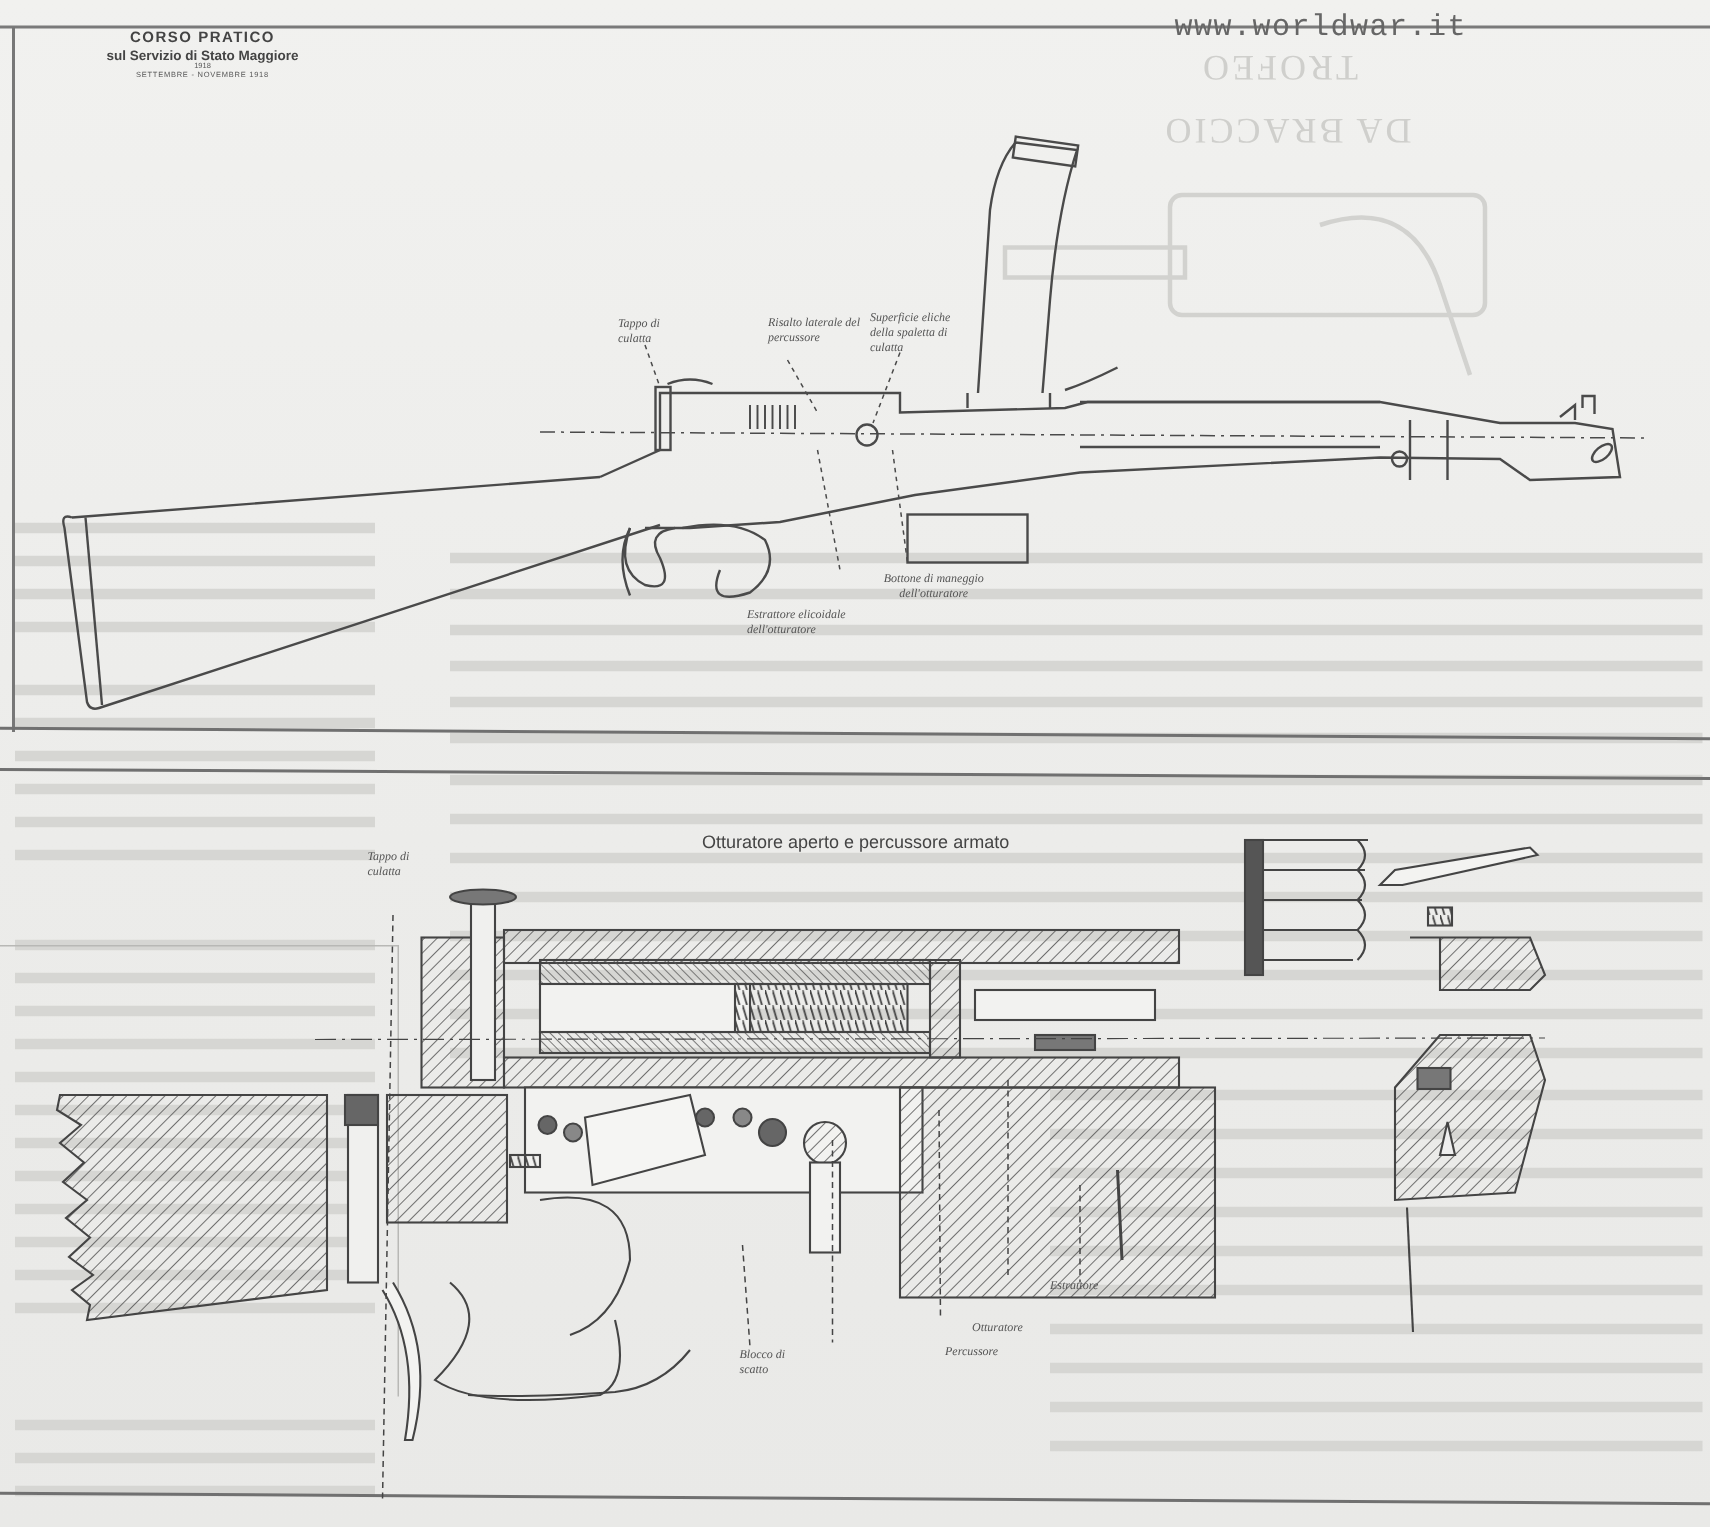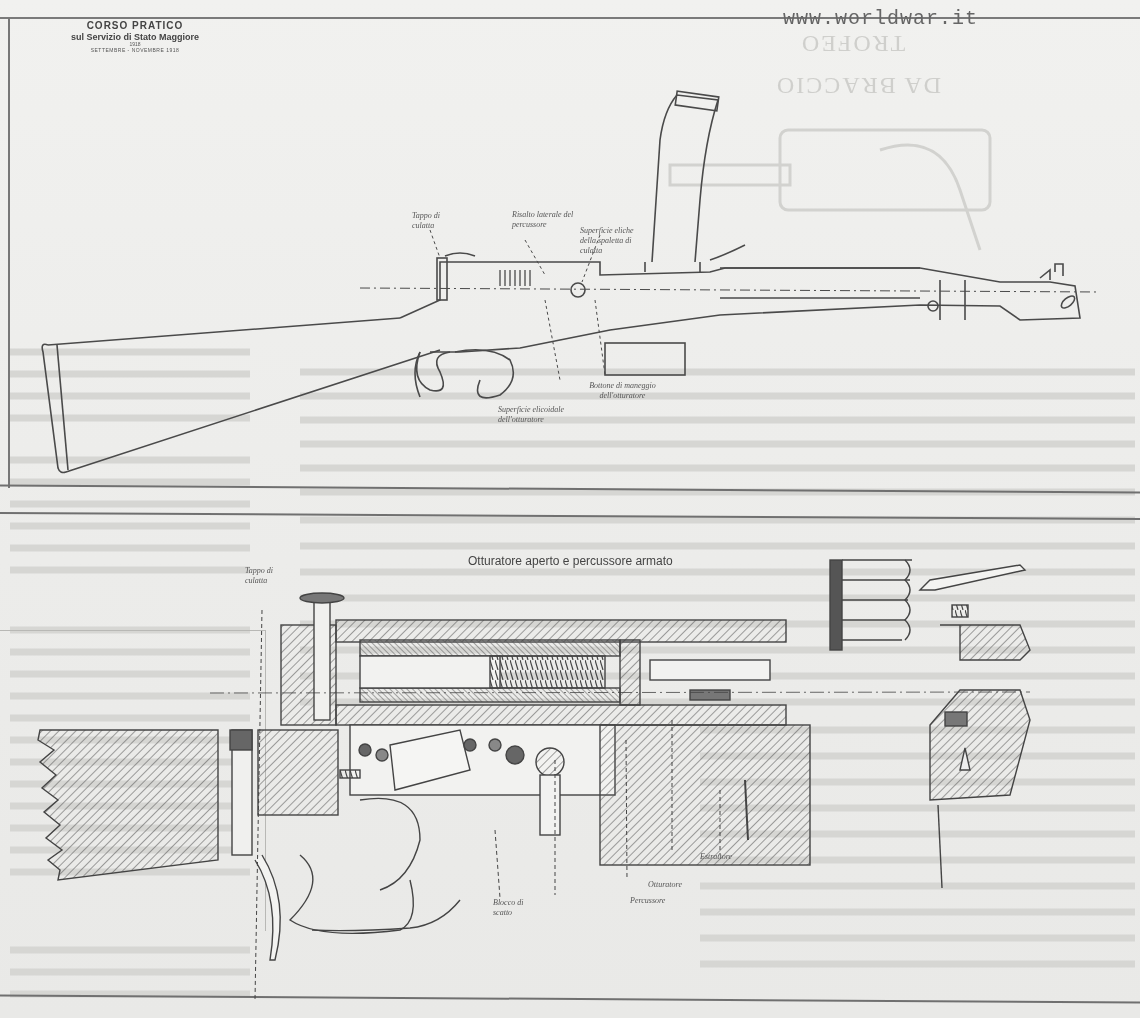--- a/index.html
+++ b/index.html
@@ -146,23 +146,23 @@
         <line x1="525" y1="240" x2="545" y2="275"></line>
         <line x1="600" y1="235" x2="582" y2="282"></line>
         <line x1="545" y1="300" x2="560" y2="380"></line>
         <line x1="595" y1="300" x2="605" y2="375"></line>
       </g>
     </g>
   </svg>
 
   <div class="lbl" style="left:412px;top:211px;width:45px;">Tappo di culatta</div>
   <div class="lbl" style="left:478px;top:210px;width:70px;margin-left:34px;">Risalto laterale del percussore</div>
-  <div class="lbl" style="left:580px;top:207px;width:70px;margin-top:19px;">Superficie eliche della spaletta di culatta</div>
+  <div class="lbl" style="left:580px;top:207px;width:70px;">Superficie eliche della spaletta di culatta</div>
   <div class="lbl" style="left:575px;top:381px;width:95px;text-align:center;">Bottone di maneggio dell'otturatore</div>
-  <div class="lbl" style="left:498px;top:405px;width:80px;">Superficie elicoidale dell'otturatore</div>
+  <div class="lbl" style="left:498px;top:405px;width:80px;">Estrattore elicoidale dell'otturatore</div>
 
   <div class="section-title">Otturatore aperto e percussore armato</div>
 
   <svg width="1140" height="1018">
     <defs>
       <pattern id="hatch" width="6" height="6" patternUnits="userSpaceOnUse" patternTransform="rotate(45)">
         <line x1="0" y1="0" x2="0" y2="6" stroke="#555" stroke-width="1.1"></line>
       </pattern>
       <pattern id="hatch2" width="4" height="4" patternUnits="userSpaceOnUse" patternTransform="rotate(-45)">
         <line x1="0" y1="0" x2="0" y2="4" stroke="#555" stroke-width="1"></line>

